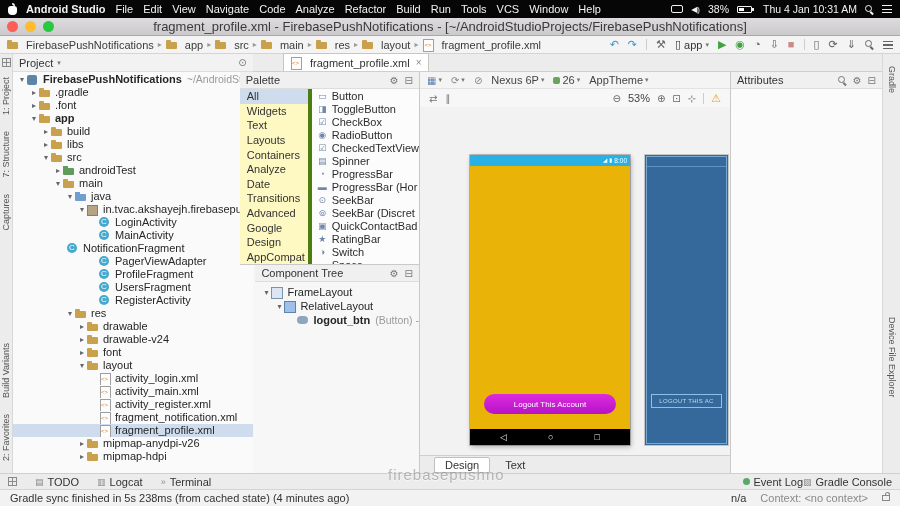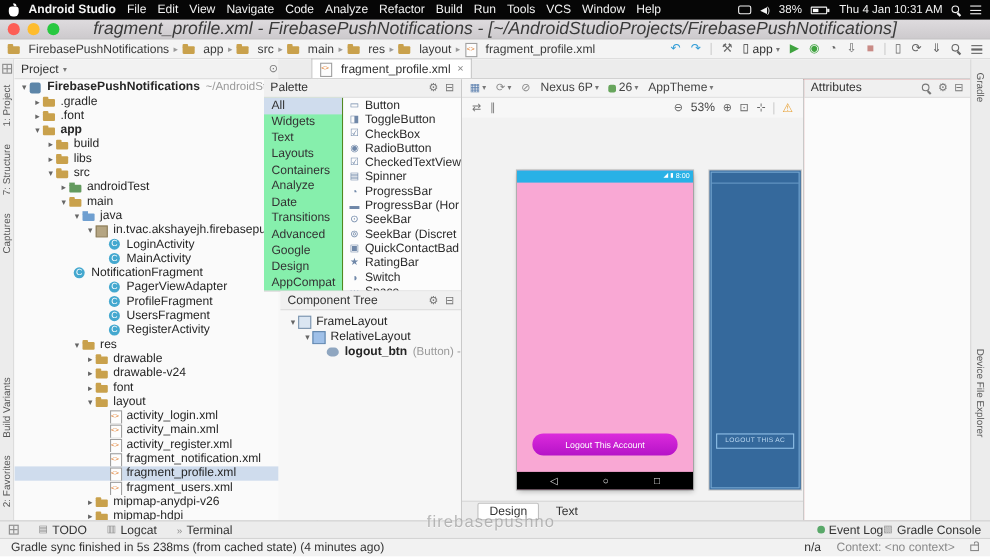--- a/index.html
+++ b/index.html
@@ -26,21 +26,21 @@
 .mag::after{content:'';position:absolute;left:6px;top:6px;width:4px;height:1.5px;background:currentColor;transform:rotate(45deg);transform-origin:0 0;}
 .bars{width:10px;height:8px;border-top:1.5px solid currentColor;border-bottom:1.5px solid currentColor;position:relative;display:inline-block;}
 .bars::before{content:'';position:absolute;left:0;right:0;top:2.5px;height:1.5px;background:currentColor;}
 
 
 .title-bar{position:absolute;top:18px;left:0;right:0;height:18px;background:linear-gradient(#dedbde,#cdcacd);border-bottom:1px solid #aaa7aa;display:flex;align-items:center;}
 .tl{width:11px;height:11px;border-radius:50%;margin-left:7px;flex:0 0 11px;}
 .tl.red{background:#fd5e56;}
 .tl.yellow{background:#febc2e;}
 .tl.green{background:#28c840;}
-.win-title{position:absolute;left:70px;right:70px;text-align:center;font-size:16px;color:#3a3a3a;white-space:nowrap;overflow:hidden;font-style:italic;}
+.win-title{position:absolute;left:70px;right:70px;text-align:center;font-size:13px;color:#3a3a3a;white-space:nowrap;overflow:hidden;}
 
 
 .nav-toolbar{position:absolute;top:36px;left:0;right:0;height:18px;background:#f4f4f4;border-bottom:1px solid #d4d4d4;display:flex;align-items:center;padding:0 7px;}
 .breadcrumbs{display:flex;align-items:center;gap:3px;white-space:nowrap;}
 .crumb{display:flex;align-items:center;gap:3px;color:#3b3b3b;}
 .crumb-sep{color:#999;font-size:8px;padding:0 1px;}
 .toolbar-right{margin-left:auto;display:flex;align-items:center;gap:9px;color:#666;}
 .ti{font-size:11px;line-height:1;}
 .ti.blue{color:#2e9bd6;}
 .ti.green{color:var(--run_green);}
@@ -56,21 +56,21 @@
 .strip-group{display:flex;flex-direction:column;align-items:center;}
 .strip-bottom{margin-top:auto;margin-bottom:4px;}
 .vlabel{writing-mode:vertical-rl;transform:rotate(180deg);font-size:9px;color:#555;margin:8px 0;white-space:nowrap;}
 .right-strip .vlabel{transform:none;margin:6px 0;}
 .right-strip .vlabel:nth-child(2){margin-top:218px;}
 .grid-icon{width:9px;height:9px;margin:4px 0 2px;position:relative;border:1px solid #8a8a8a;flex:0 0 9px;display:inline-block;}
 .grid-icon::before{content:'';position:absolute;left:3px;top:0;bottom:0;width:1px;background:#8a8a8a;}
 .grid-icon::after{content:'';position:absolute;top:3px;left:0;right:0;height:1px;background:#8a8a8a;}
 
 
-.project-panel{position:absolute;left:13px;top:0;bottom:0;width:276px;background:#fafafa;border-right:1px solid #15803d;display:flex;flex-direction:column;overflow:hidden;}
+.project-panel{position:absolute;left:13px;top:0;bottom:0;width:276px;background:#fafafa;border-right:7px solid #15803d;display:flex;flex-direction:column;overflow:hidden;}
 .panel-header{height:18px;flex:0 0 18px;display:flex;align-items:center;padding:0 6px;gap:4px;border-bottom:1px solid #ddd;background:#f2f2f2;color:#333;}
 .hicons{margin-left:auto;display:flex;gap:6px;color:#777;font-size:10px;align-items:center;}
 .tree{flex:1;overflow:hidden;padding-top:1px;}
 .tree-row{height:13px;display:flex;align-items:center;white-space:nowrap;font-size:11px;line-height:13px;overflow:hidden;}
 .tree-row.selected{background:#cfdced;}
 .arr{width:10px;flex:0 0 10px;font-size:8px;color:#666;text-align:center;}
 .fi{flex:0 0 12px;width:12px;height:10px;margin-right:4px;position:relative;}
 .fi-folder::before,.fi-module::before{content:'';position:absolute;left:0;top:2px;width:11px;height:7px;background:#c9a14c;border-radius:1px;}
 .fi-folder::after,.fi-module::after{content:'';position:absolute;left:0;top:0;width:5px;height:3px;background:#c9a14c;border-radius:1px 1px 0 0;}
 .fi-folder-green::before{content:'';position:absolute;left:0;top:2px;width:11px;height:7px;background:#639a5e;border-radius:1px;}
@@ -89,21 +89,21 @@
 
 .editor{position:absolute;left:253px;top:0;right:18px;bottom:0;display:flex;flex-direction:column;}
 .tab-bar{height:18px;flex:0 0 18px;background:#ececec;border-bottom:1px solid #cfcfcf;display:flex;align-items:flex-end;padding-left:30px;}
 .etab{height:18px;display:flex;align-items:center;gap:4px;background:#fff;border:1px solid #c6c6c6;border-bottom:none;padding:0 6px;font-size:11px;color:#333;}
 .etab .close{color:#888;font-size:10px;margin-left:2px;}
 .editor-body{flex:1;display:flex;min-height:0;}
 .palette-col{width:167px;flex:0 0 167px;border-right:1px solid #c9c9c9;display:flex;flex-direction:column;background:#f7f7f7;min-height:0;align-items:flex-end;}
 .palette-panel{height:193px;flex:0 0 193px;display:flex;flex-direction:column;border-bottom:1px solid #c9c9c9;min-height:0;}
 .mini-header{height:17px;flex:0 0 17px;display:flex;align-items:center;padding:0 6px;background:#f0f0f0;border-bottom:1px solid #ddd;color:#333;}
 .palette-content{flex:1;display:flex;min-height:0;}
-.pcats{width:72px;flex:0 0 72px;border-right:1px solid #4d7c0f;overflow:hidden;background:#86efac;}
+.pcats{width:72px;flex:0 0 72px;border-right:4px solid #4d7c0f;overflow:hidden;background:#fef9c3;}
 .pcat{height:14.65px;line-height:14.65px;padding-left:7px;color:#333;white-space:nowrap;}
 .pcat.active{background:#cfdced;}
 .pwids{flex:1;overflow:hidden;background:#fcfcfc;}
 .pwid{height:13px;display:flex;align-items:center;gap:4px;padding-left:5px;white-space:nowrap;overflow:hidden;}
 .wicon{width:11px;flex:0 0 11px;text-align:center;font-size:9px;color:#6f87a8;}
 .component-panel{flex:1;display:flex;flex-direction:column;min-height:0;background:#f7f7f7;}
 .ct-rows{flex:1;padding-top:3px;overflow:hidden;}
 .ct-row{height:14px;display:flex;align-items:center;white-space:nowrap;overflow:hidden;}
 .ci{width:12px;flex:0 0 12px;height:10px;margin-right:4px;position:relative;}
 .ci-frame-layout::before{content:'';position:absolute;left:0;top:0;width:10px;height:10px;border:1px solid #7a93ad;background:#dbe6f2;}
@@ -115,21 +115,21 @@
 .design-col{flex:1;display:flex;flex-direction:column;min-width:0;background:#f7f7f7;}
 .dtoolbar{height:17px;flex:0 0 17px;display:flex;align-items:center;gap:9px;padding:0 7px;border-bottom:1px solid #e2e2e2;background:#f4f4f4;color:#444;white-space:nowrap;overflow:hidden;}
 .dt-item{display:flex;align-items:center;gap:2px;}
 .dt-ic{font-size:10px;color:#5b7fae;}
 .api-dot{width:7px;height:7px;border-radius:2px;background:#67a55c;display:inline-block;}
 .zoom-row{height:18px;flex:0 0 18px;display:flex;align-items:center;padding:0 9px;gap:8px;color:#777;font-size:10px;}
 .zoom-right{margin-left:auto;display:flex;align-items:center;gap:7px;color:#666;}
 .zoom-label{color:#444;font-size:11px;}
 .warn{color:var(--warning_orange);font-size:11px;}
 .canvas{flex:1;position:relative;background:#f2f2f2;overflow:hidden;}
-.phone{position:absolute;left:50px;top:48px;width:160px;height:290px;background:#f9a8d4;box-shadow:0 0 0 1px rgba(0,0,0,.22),1px 2px 5px rgba(0,0,0,.28);display:flex;flex-direction:column;}
+.phone{position:absolute;left:50px;top:48px;width:160px;height:290px;background:#eab308;box-shadow:0 0 0 1px rgba(0,0,0,.22),1px 2px 5px rgba(0,0,0,.28);display:flex;flex-direction:column;}
 .phone-status{height:11px;flex:0 0 11px;background:var(--phone_statusbar_blue);display:flex;justify-content:flex-end;align-items:center;gap:2px;padding:0 3px;color:#fff;font-size:6.5px;}
 .ps-ic{font-size:5.5px;line-height:1;}
 .phone-body{flex:1;position:relative;}
 .phone-button{position:absolute;left:14px;right:14px;top:228px;height:20px;border-radius:10px;background:linear-gradient(180deg,#dc2bdc,var(--button_magenta));color:#fff;font-size:8px;display:flex;align-items:center;justify-content:center;white-space:nowrap;overflow:hidden;}
 .phone-nav{height:16px;flex:0 0 16px;background:#000;display:flex;align-items:center;justify-content:space-between;padding:0 30px;color:#e8e8e8;font-size:9px;}
 .blueprint{position:absolute;left:225px;top:48px;width:83px;height:290px;background:var(--blueprint_blue);box-shadow:0 0 0 1px rgba(0,0,0,.18);}
 .bp-frame{position:absolute;inset:1px;border:1px solid rgba(140,190,230,.75);}
 .bp-status{position:absolute;left:2px;right:2px;top:11px;border-top:1px solid rgba(140,190,230,.5);}
 .bp-button{position:absolute;left:6px;right:6px;top:239px;height:14px;border:1px solid #8fc0e8;color:#bcd9f2;font-size:6px;display:flex;align-items:center;justify-content:center;overflow:hidden;white-space:nowrap;letter-spacing:.3px;}
 .design-tabs{height:18px;flex:0 0 18px;background:#ececec;border-top:1px solid #cfcfcf;display:flex;align-items:center;padding-left:14px;gap:5px;}
@@ -417,25 +417,20 @@
           <div class="tree-row" style="padding-left: 76px;">
             <span class="arr"></span>
             <span class="fi fi-xml"></span>
             <span class="tlabel">fragment_notification.xml</span>
           </div>
           <div class="tree-row selected" style="padding-left: 76px;">
             <span class="arr"></span>
             <span class="fi fi-xml"></span>
             <span class="tlabel">fragment_profile.xml</span>
           </div>
-          <div class="tree-row" style="padding-left: 76px;">
-            <span class="arr"></span>
-            <span class="fi fi-xml"></span>
-            <span class="tlabel">fragment_users.xml</span>
-          </div>
           <div class="tree-row" style="padding-left: 64px;">
             <span class="arr">▸</span>
             <span class="fi fi-folder"></span>
             <span class="tlabel">mipmap-anydpi-v26</span>
           </div>
           <div class="tree-row" style="padding-left: 64px;">
             <span class="arr">▸</span>
             <span class="fi fi-folder"></span>
             <span class="tlabel">mipmap-hdpi</span>
           </div>

